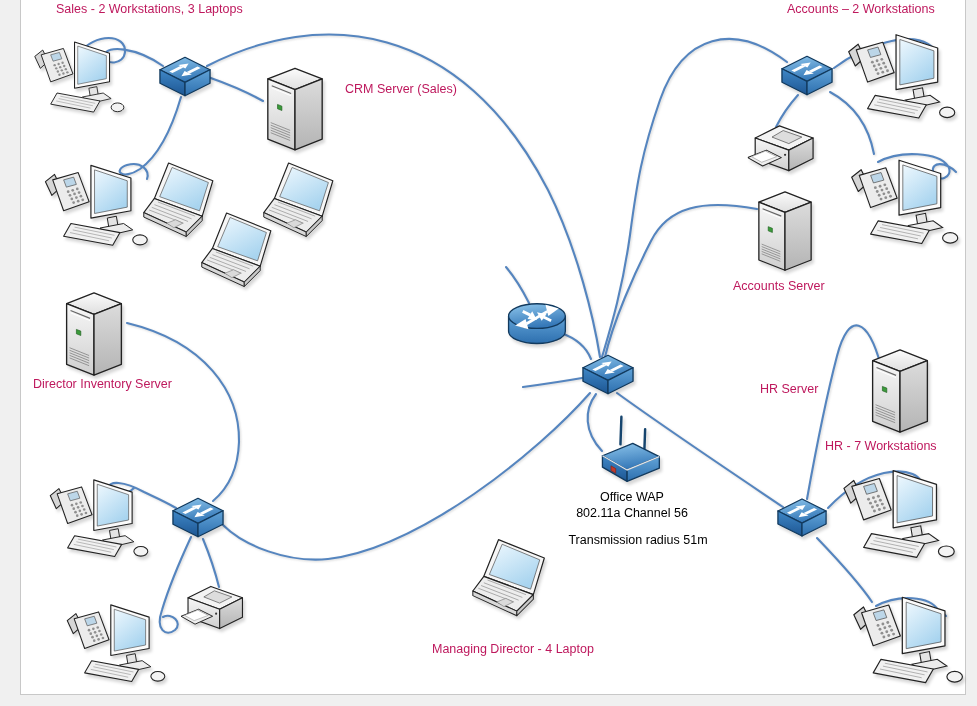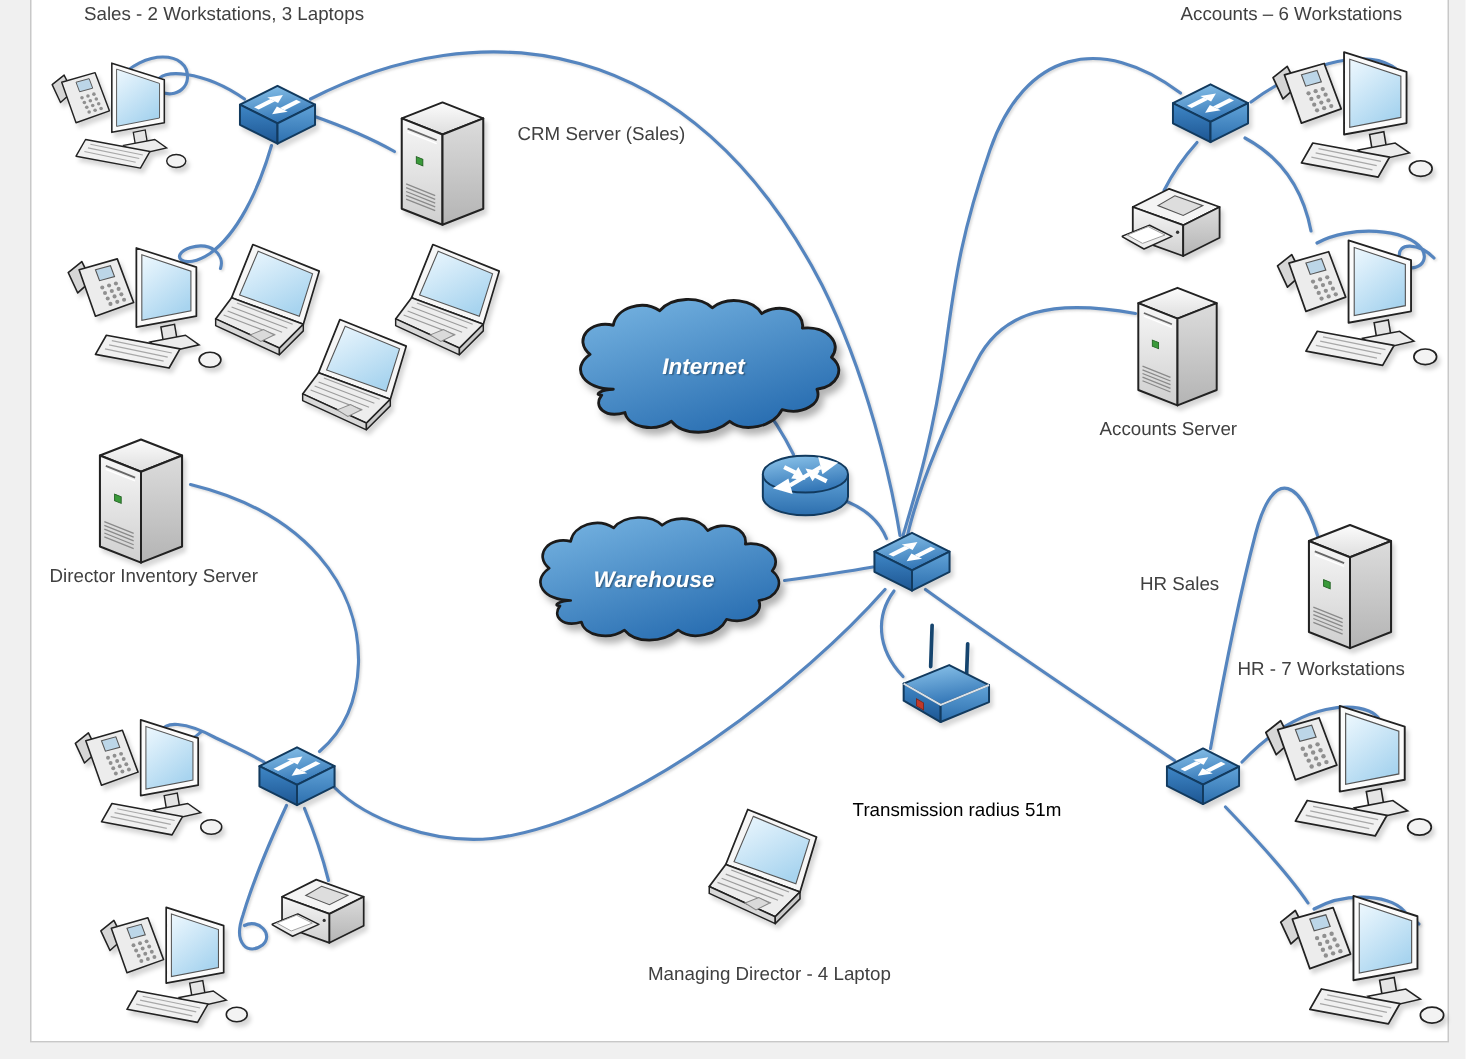--- a/index.html
+++ b/index.html
@@ -23,21 +23,21 @@
   .node{position:absolute;}
   .node svg{display:block;width:100%;height:100%;overflow:visible;
     filter:drop-shadow(2px 3px 1.5px rgba(0,0,0,.16));}
   .cloudnode svg{filter:drop-shadow(3px 4px 2.5px rgba(0,0,0,.30));}
   .cloudlabel{
     position:absolute;left:0;top:0;width:100%;height:100%;
     display:flex;align-items:center;justify-content:center;
     color:#ffffff;font-weight:bold;font-style:italic;font-size:15px;
     text-shadow:1px 1px 1px rgba(0,0,0,.35);
   }
-  .lbl{position:absolute;font-size:12.5px;color:#404040;white-space:nowrap;}
+  .lbl{position:absolute;font-size:12.5px;color:#be185d;white-space:nowrap;}
   .lblc{position:absolute;font-size:12.5px;color:#000;white-space:nowrap;
     transform:translateX(-50%);text-align:center;line-height:16px;}
 </style>
 </head>
 <body>
 
 <div class="canvas">
   <div class="page"></div>
 
   <svg width="0" height="0" style="position:absolute" aria-hidden="true">
@@ -251,37 +251,25 @@
     <svg viewBox="0 0 54 42">
         <use href="#sym-switch"></use>
       </svg>
     </div>
   <div class="node" style="left:262px;top:66px;width:66px;height:88px">
     <svg viewBox="0 0 68 90">
         <use href="#sym-server"></use>
       </svg>
     </div>
 
-  <div class="node cloudnode" style="left:372px;top:197px;width:194px;height:94px">
-    <svg viewBox="0 0 200 96">
-        <use href="#sym-cloud"></use>
-      </svg>
-    <div class="cloudlabel">Internet</div>
-    </div>
   <div class="node" style="left:504px;top:300px;width:64px;height:53px">
     <svg viewBox="0 0 66 56">
         <use href="#sym-router"></use>
       </svg>
     </div>
-  <div class="node cloudnode" style="left:346px;top:343px;width:180px;height:86px">
-    <svg viewBox="0 0 200 96">
-        <use href="#sym-cloud"></use>
-      </svg>
-    <div class="cloudlabel">Warehouse</div>
-    </div>
   <div class="node" style="left:582px;top:354px;width:52px;height:41px">
     <svg viewBox="0 0 54 42">
         <use href="#sym-switch"></use>
       </svg>
     </div>
   <div class="node" style="left:596px;top:414px;width:66px;height:74px">
     <svg viewBox="0 0 68 78">
         <use href="#sym-wap"></use>
       </svg>
     </div>
@@ -358,21 +346,25 @@
         <use href="#sym-ws"></use>
       </svg>
     </div>
   <div class="node" style="left:848px;top:588px;width:128px;height:100px">
     <svg viewBox="0 0 132 100">
         <use href="#sym-ws"></use>
       </svg>
     </div>
 
   <div class="lbl" style="left:56px;top:2px">Sales - 2 Workstations, 3 Laptops</div>
-  <div class="lbl" style="left:787px;top:2px">Accounts – 6 Workstations</div>
+  <div class="lbl" style="left:787px;top:2px">Accounts – 2 Workstations</div>
   <div class="lbl" style="left:345px;top:82px">CRM Server (Sales)</div>
   <div class="lbl" style="left:733px;top:279px">Accounts Server</div>
-  <div class="lbl" style="left:760px;top:382px">HR Sales</div>
+  <div class="lbl" style="left:760px;top:382px">HR Server</div>
   <div class="lbl" style="left:825px;top:439px">HR - 7 Workstations</div>
+  <div class="lblc" style="left:632px;top:489px">
+    <div>Office WAP</div>
+    <div>802.11a Channel 56</div>
+  </div>
   <div class="lblc" style="left:638px;top:532px">Transmission radius 51m</div>
   <div class="lbl" style="left:432px;top:642px">Managing Director - 4 Laptop</div>
   <div class="lbl" style="left:33px;top:377px">Director Inventory Server</div>
 </div>
 
 </body></html>

